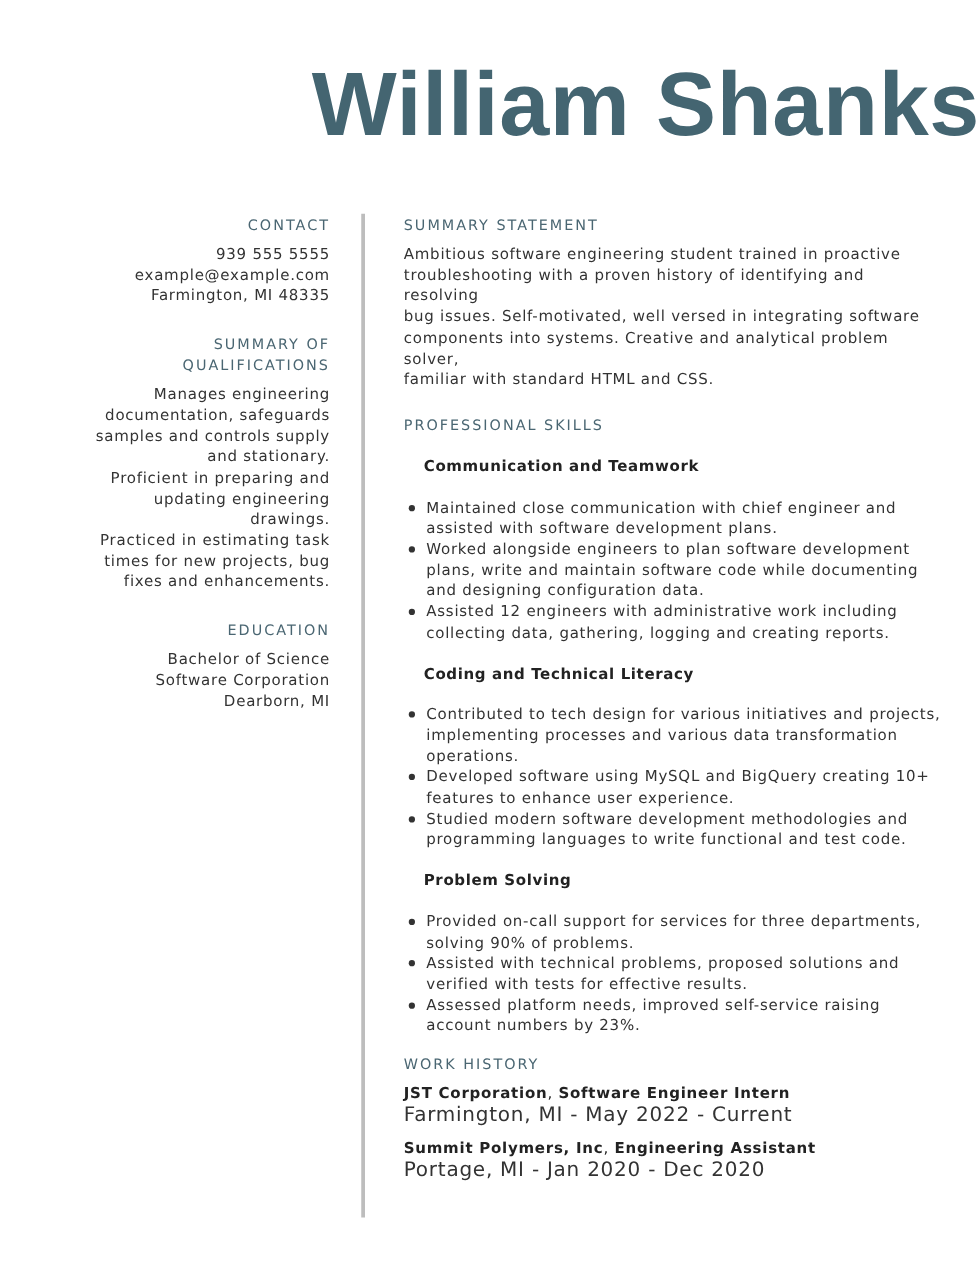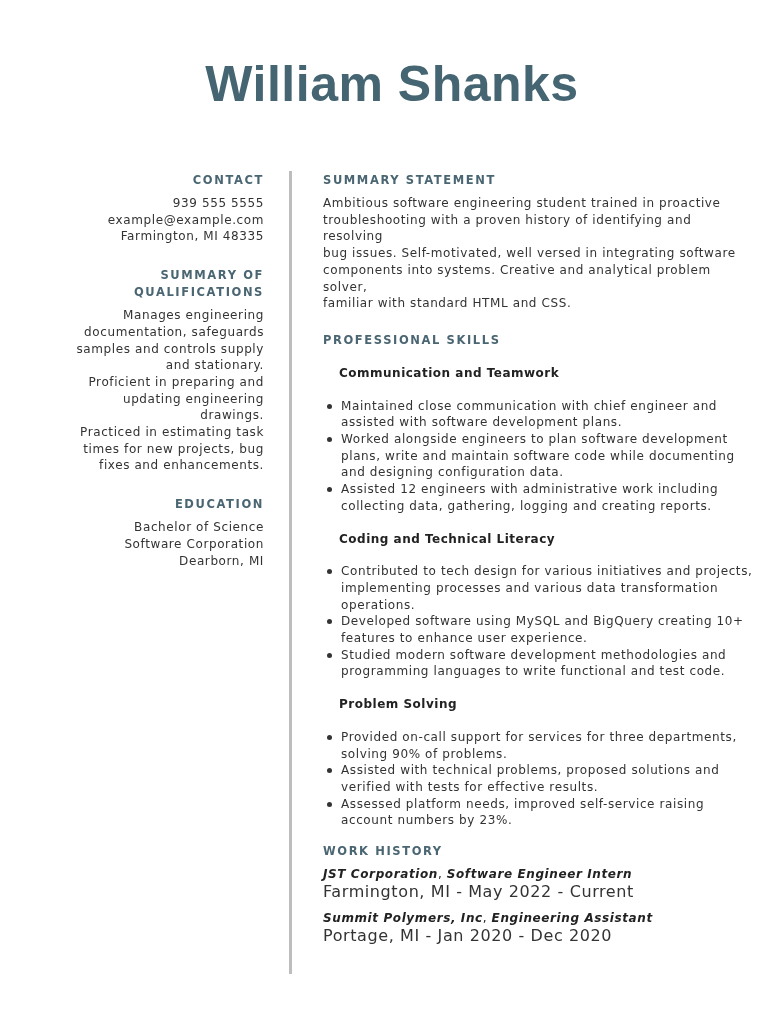--- a/index.html
+++ b/index.html
@@ -1,35 +1,35 @@
 <!DOCTYPE html>
 <html><head>
 <meta charset="utf-8">
 <style>
   html, body { margin: 0; padding: 0; background: #ffffff; }
   body { width: 784px; height: 1015px; position: relative; overflow: hidden;
          font-family: "DejaVu Sans", "Liberation Sans", sans-serif; color: #2e2e2e; }
-  .name { position: absolute; left: 0; top: 36px; width: 784px; text-align: center;
+  .name { position: absolute; left: 0; top: 36px; width: 784px; text-align: right;
           font-family: "Liberation Sans", "DejaVu Sans", sans-serif; font-weight: bold;
-          font-size: 50px; letter-spacing: 0.5px; color: #446571; line-height: 96px; margin: 0; }
+          font-size: 72px; letter-spacing: 0.5px; color: #446571; line-height: 96px; margin: 0; }
   .divider { position: absolute; left: 289px; top: 171px; width: 3px; height: 803px; background: #bdbdbd; }
   .left { position: absolute; left: 40px; top: 172px; width: 224px; text-align: right; }
   .right { position: absolute; left: 323px; top: 172px; width: 430px; }
-  .sec-h { font-family: "DejaVu Sans", sans-serif; font-weight: bold; font-size: 11.5px;
+  .sec-h { font-family: "DejaVu Sans", sans-serif; font-weight: normal; font-size: 11.5px;
            letter-spacing: 1.6px; color: #4a6672; line-height: 17px; margin: 0 0 6px 0; }
   .txt { font-size: 12px; line-height: 16.7px; letter-spacing: 0.6px; color: #333; margin: 0; white-space: pre-line; }
   .left .block { margin-bottom: 22px; }
   .right .block { margin-bottom: 20px; }
   .skill-title { font-weight: bold; font-size: 12px; letter-spacing: 0.5px; line-height: 16.7px; color: #222; margin: 16px; }
   ul.bullets { list-style: none; margin: 0 0 14px 0; padding: 0; }
   ul.bullets li { position: relative; padding-left: 18px; font-size: 12px; line-height: 16.7px; letter-spacing: 0.6px; color: #333; }
   ul.bullets li .dot { position: absolute; left: 4px; top: 6px; width: 5px; height: 5px; border-radius: 50%; background: #333; }
   .job { margin-bottom: 10px; }
   .job-title { font-size: 12px; line-height: 17px; letter-spacing: 0.6px; color: #222; }
-  .job-title b { font-weight: bold; font-style: italic; }
+  .job-title b { font-weight: bold; }
   .job-meta { font-size: 16px; line-height: 17px; letter-spacing: 0.6px; color: #333; }
 </style>
 </head>
 <body>
 
 <h1 class="name">William Shanks</h1>
 
 <div class="divider"></div>
 
 <div class="left">

